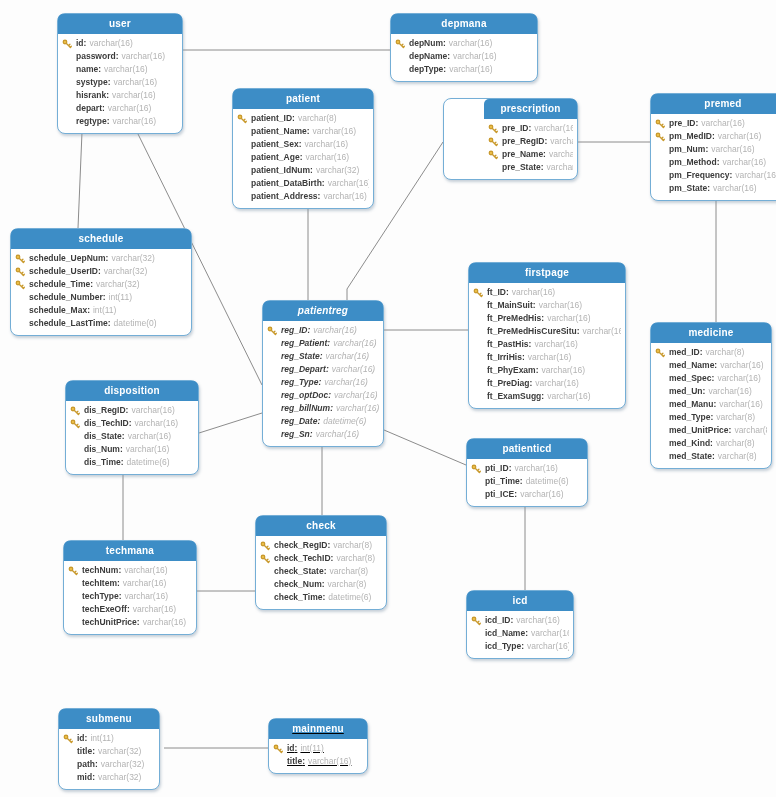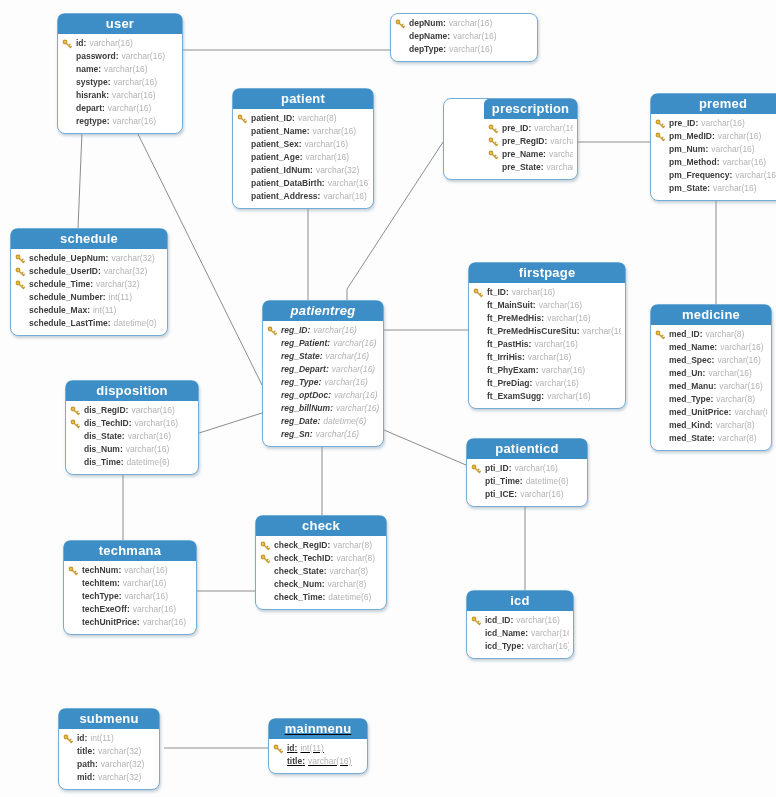--- a/index.html
+++ b/index.html
@@ -8,21 +8,21 @@
     font-family:"Liberation Sans",sans-serif;
   }
   .wires{position:absolute;left:0;top:0;width:776px;height:797px;}
   .table{
     position:absolute;box-sizing:border-box;background:#ffffff;
     border:1.5px solid #74aed6;border-radius:8px;
     box-shadow:1px 2px 3px rgba(130,150,170,0.45);
   }
   .hd{
     height:20px;line-height:20px;background:#3d8dc6;color:#ffffff;
-    text-align:center;font-size:13px;font-weight:bold;
+    text-align:center;font-size:10px;font-weight:bold;
     border-radius:5px 5px 0 0;letter-spacing:.2px;
   }
   .bd{padding:3px 4px 5px 4px;}
   .row{height:13px;line-height:13px;display:flex;align-items:center;white-space:nowrap;overflow:hidden;}
   .kc{width:14px;flex:0 0 14px;display:inline-flex;align-items:center;justify-content:flex-start;}
   .kc svg{display:block;}
   .fn{font-size:8.5px;font-weight:bold;color:#3b3b3b;}
   .fn::after{content:":";}
   .ft{font-size:8.5px;color:#b3b3b3;margin-left:3px;}
 </style>
@@ -90,20 +90,21 @@
           <span class="ft">varchar(16)</span>
         </div>
         <div class="row">
           <span class="kc"></span>
           <span class="fn">regtype</span>
           <span class="ft">varchar(16)</span>
         </div>
       </div>
     </div>
     <div class="table" style="left: 390px; top: 13px; width: 148px;">
+      <div class="hd">depmana</div>
       <div class="bd">
         <div class="row">
           <span class="kc">
             <svg width="10" height="10" viewBox="0 0 12 12" xmlns="http://www.w3.org/2000/svg">
               <g stroke="#c99a2e" stroke-width="1.6" stroke-linecap="round">
                 <circle cx="3.6" cy="3.6" r="2.1" fill="#f3c64d"></circle>
                 <path d="M5.3 5.3 L10.3 10.3" fill="none"></path>
                 <path d="M7.9 7.9 L9.5 6.3" fill="none"></path>
                 <path d="M9.9 9.9 L11.2 8.6" fill="none"></path>
               </g>
@@ -271,21 +272,21 @@
           <span class="fn">pm_Frequency</span>
           <span class="ft">varchar(16)</span>
         </div>
         <div class="row">
           <span class="kc"></span>
           <span class="fn">pm_State</span>
           <span class="ft">varchar(16)</span>
         </div>
       </div>
     </div>
-    <div class="table" style="left: 10px; top: 228px; width: 158px;">
+    <div class="table" style="left: 10px; top: 228px; width: 182px;">
       <div class="hd">schedule</div>
       <div class="bd">
         <div class="row">
           <span class="kc">
             <svg width="10" height="10" viewBox="0 0 12 12" xmlns="http://www.w3.org/2000/svg">
               <g stroke="#c99a2e" stroke-width="1.6" stroke-linecap="round">
                 <circle cx="3.6" cy="3.6" r="2.1" fill="#f3c64d"></circle>
                 <path d="M5.3 5.3 L10.3 10.3" fill="none"></path>
                 <path d="M7.9 7.9 L9.5 6.3" fill="none"></path>
                 <path d="M9.9 9.9 L11.2 8.6" fill="none"></path>
@@ -451,21 +452,21 @@
           <span class="fn">reg_Date</span>
           <span class="ft">datetime(6)</span>
         </div>
         <div class="row">
           <span class="kc"></span>
           <span class="fn">reg_Sn</span>
           <span class="ft">varchar(16)</span>
         </div>
       </div>
     </div>
-    <div class="table" style="left: 650px; top: 304px; width: 122px;">
+    <div class="table" style="left: 650px; top: 322px; width: 122px;">
       <div class="hd">medicine</div>
       <div class="bd">
         <div class="row">
           <span class="kc">
             <svg width="10" height="10" viewBox="0 0 12 12" xmlns="http://www.w3.org/2000/svg">
               <g stroke="#c99a2e" stroke-width="1.6" stroke-linecap="round">
                 <circle cx="3.6" cy="3.6" r="2.1" fill="#f3c64d"></circle>
                 <path d="M5.3 5.3 L10.3 10.3" fill="none"></path>
                 <path d="M7.9 7.9 L9.5 6.3" fill="none"></path>
                 <path d="M9.9 9.9 L11.2 8.6" fill="none"></path>

